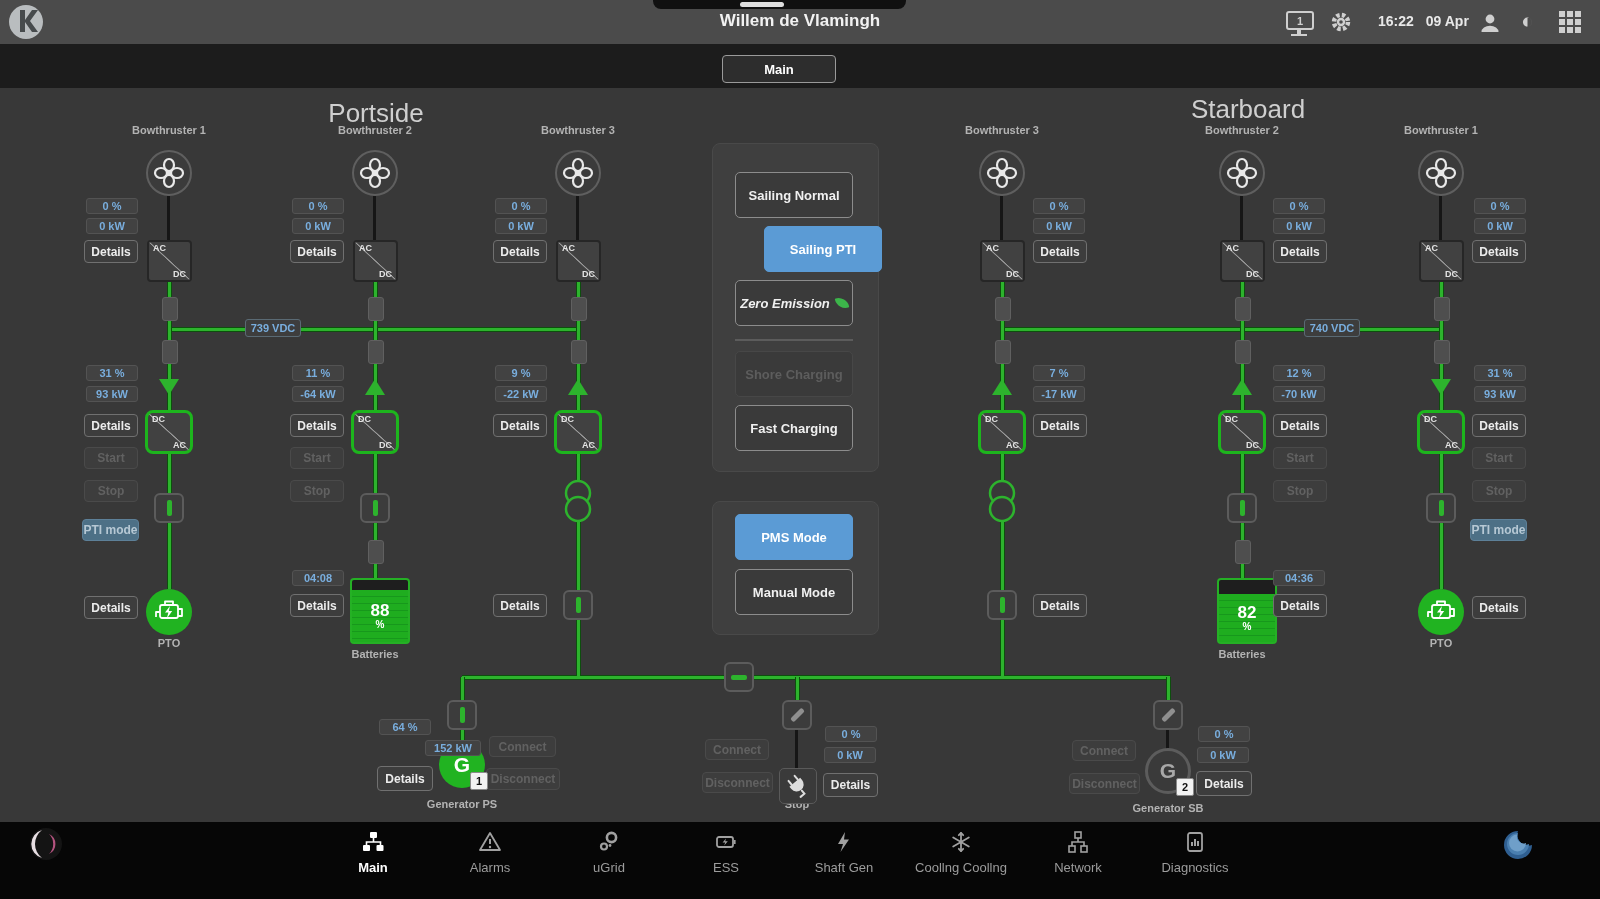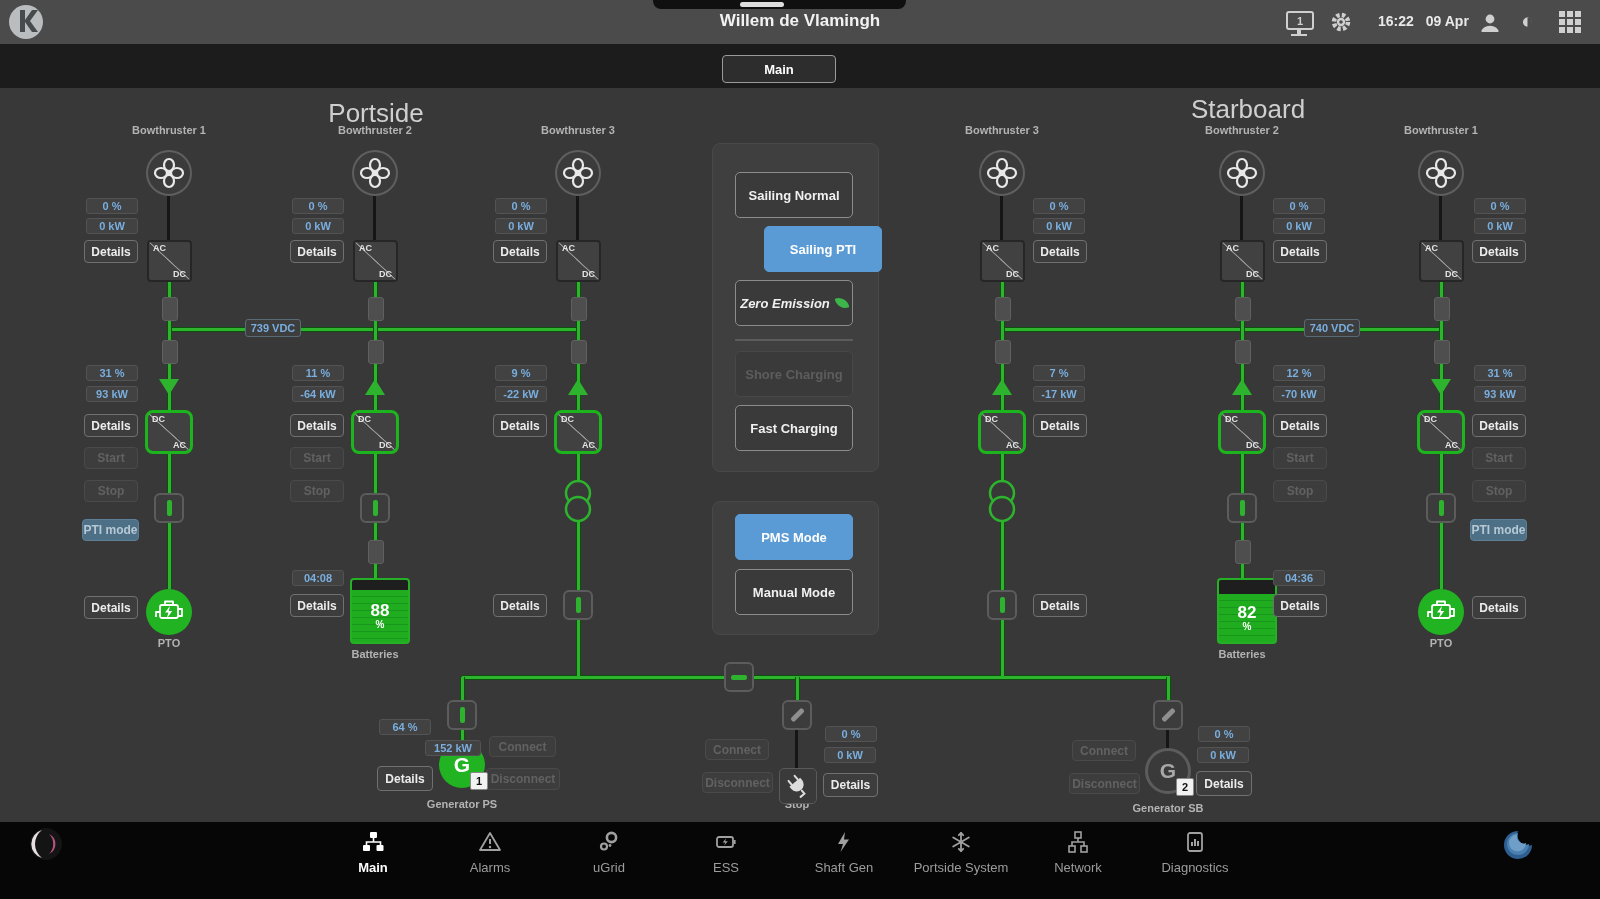--- a/index.html
+++ b/index.html
@@ -527,21 +527,21 @@
         </svg></span>
     <span>Shaft Gen</span>
   </div>
   <div class="navitem" style="left:903px;">
     <span><svg width="24" height="24" viewBox="0 0 24 24">
           <g stroke="#a0a0a0" stroke-width="1.8" stroke-linecap="round" fill="none">
             <path d="M12 3 v18 M4.2 7.5 l15.6 9 M19.8 7.5 l-15.6 9"></path>
             <path d="M12 3 l-2.2 2.2 M12 3 l2.2 2.2 M12 21 l-2.2 -2.2 M12 21 l2.2 -2.2"></path>
           </g>
         </svg></span>
-    <span>Portside System</span>
+    <span>Coollng Coollng</span>
   </div>
   <div class="navitem" style="left:1020px;">
     <span><svg width="24" height="24" viewBox="0 0 24 24">
           <rect x="9" y="2" width="6" height="6" fill="none" stroke="#a0a0a0" stroke-width="1.6"></rect>
           <rect x="3" y="16" width="6" height="6" fill="none" stroke="#a0a0a0" stroke-width="1.6"></rect>
           <rect x="15" y="16" width="6" height="6" fill="none" stroke="#a0a0a0" stroke-width="1.6"></rect>
           <path d="M12 8 v4 M6 16 v-4 h12 v4" stroke="#a0a0a0" stroke-width="1.6" fill="none"></path>
         </svg></span>
     <span>Network</span>
   </div>

